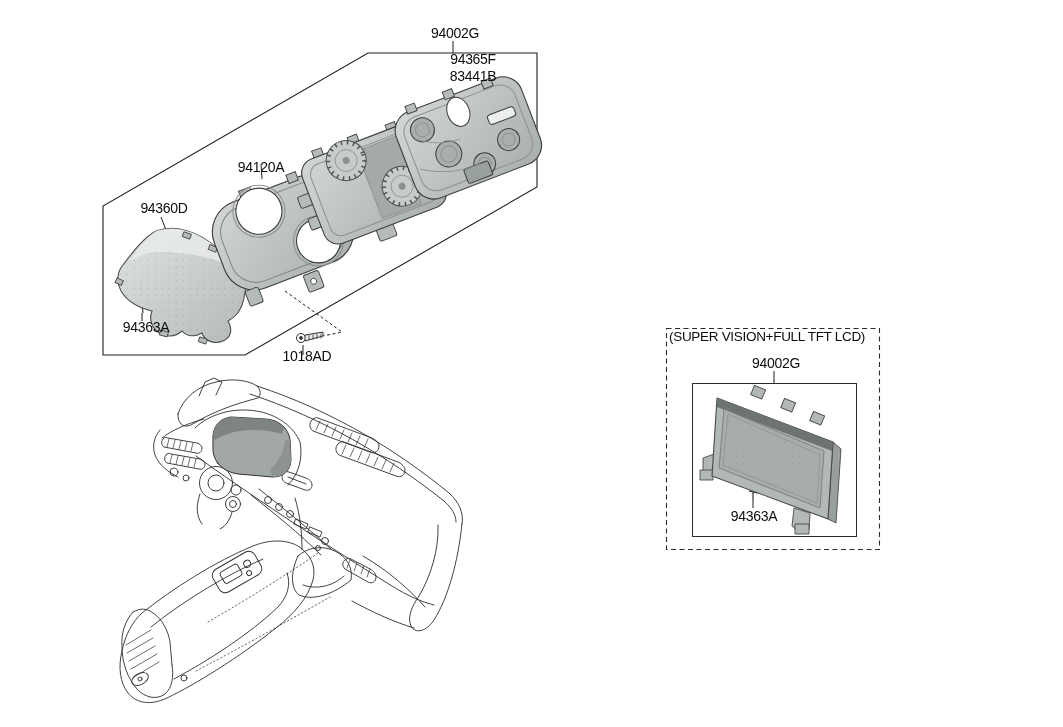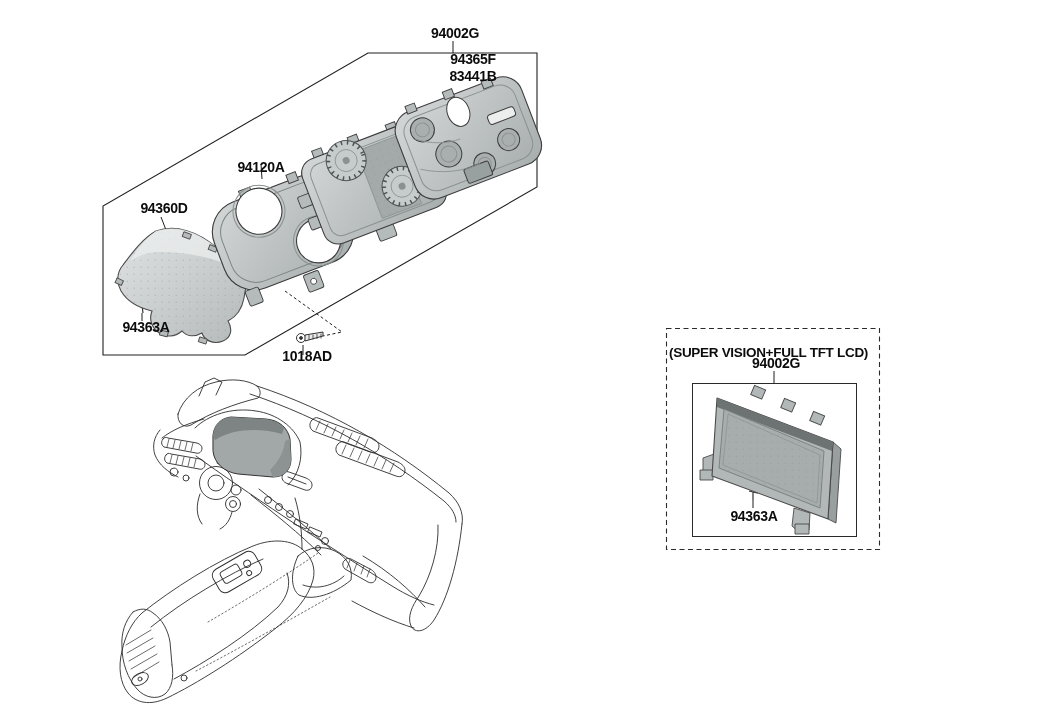--- a/index.html
+++ b/index.html
@@ -1,20 +1,20 @@
 <!DOCTYPE html>
 <html><head>
 <meta charset="utf-8">
 <style>
   html,body{margin:0;padding:0;background:#ffffff;}
   .stage{position:relative;width:935px;height:727px;background:#ffffff;overflow:hidden;
          font-family:"Liberation Sans",sans-serif;}
   .stage svg{position:absolute;left:0;top:0;}
   .lbl{position:absolute;transform:translateX(-50%);font-size:14px;letter-spacing:-0.3px;
-       color:#0c0c0c;white-space:nowrap;line-height:14px;font-weight:bold;}
+       color:#0c0c0c;white-space:nowrap;line-height:14px;}
   .lbl.leftalign{transform:none;}
   .lbl.fr{font-weight:bold;font-size:15px;letter-spacing:0;}
 </style>
 </head>
 <body>
 
 <div class="stage">
 
 <svg width="1063" height="727" viewBox="0 0 1063 727">
   <defs>
@@ -269,19 +269,19 @@
   <div class="lbl" style="left:473px;top:69px;">83441B</div>
 
   <div class="lbl" style="left:261px;top:160px;">94120A</div>
 
   <div class="lbl" style="left:164px;top:201px;">94360D</div>
 
   <div class="lbl" style="left:146px;top:320px;">94363A</div>
 
   <div class="lbl" style="left:307px;top:349px;">1018AD</div>
 
-  <div class="lbl leftalign" style="left:669px;top:330px;font-size:13.5px;margin-top:16px;">(SUPER VISION+FULL TFT LCD)</div>
+  <div class="lbl leftalign" style="left:669px;top:330px;font-size:13.5px;">(SUPER VISION+FULL TFT LCD)</div>
 
   <div class="lbl" style="left:776px;top:356px;">94002G</div>
 
   <div class="lbl" style="left:754px;top:509px;">94363A</div>
 
 </div>
 
 </body></html>

